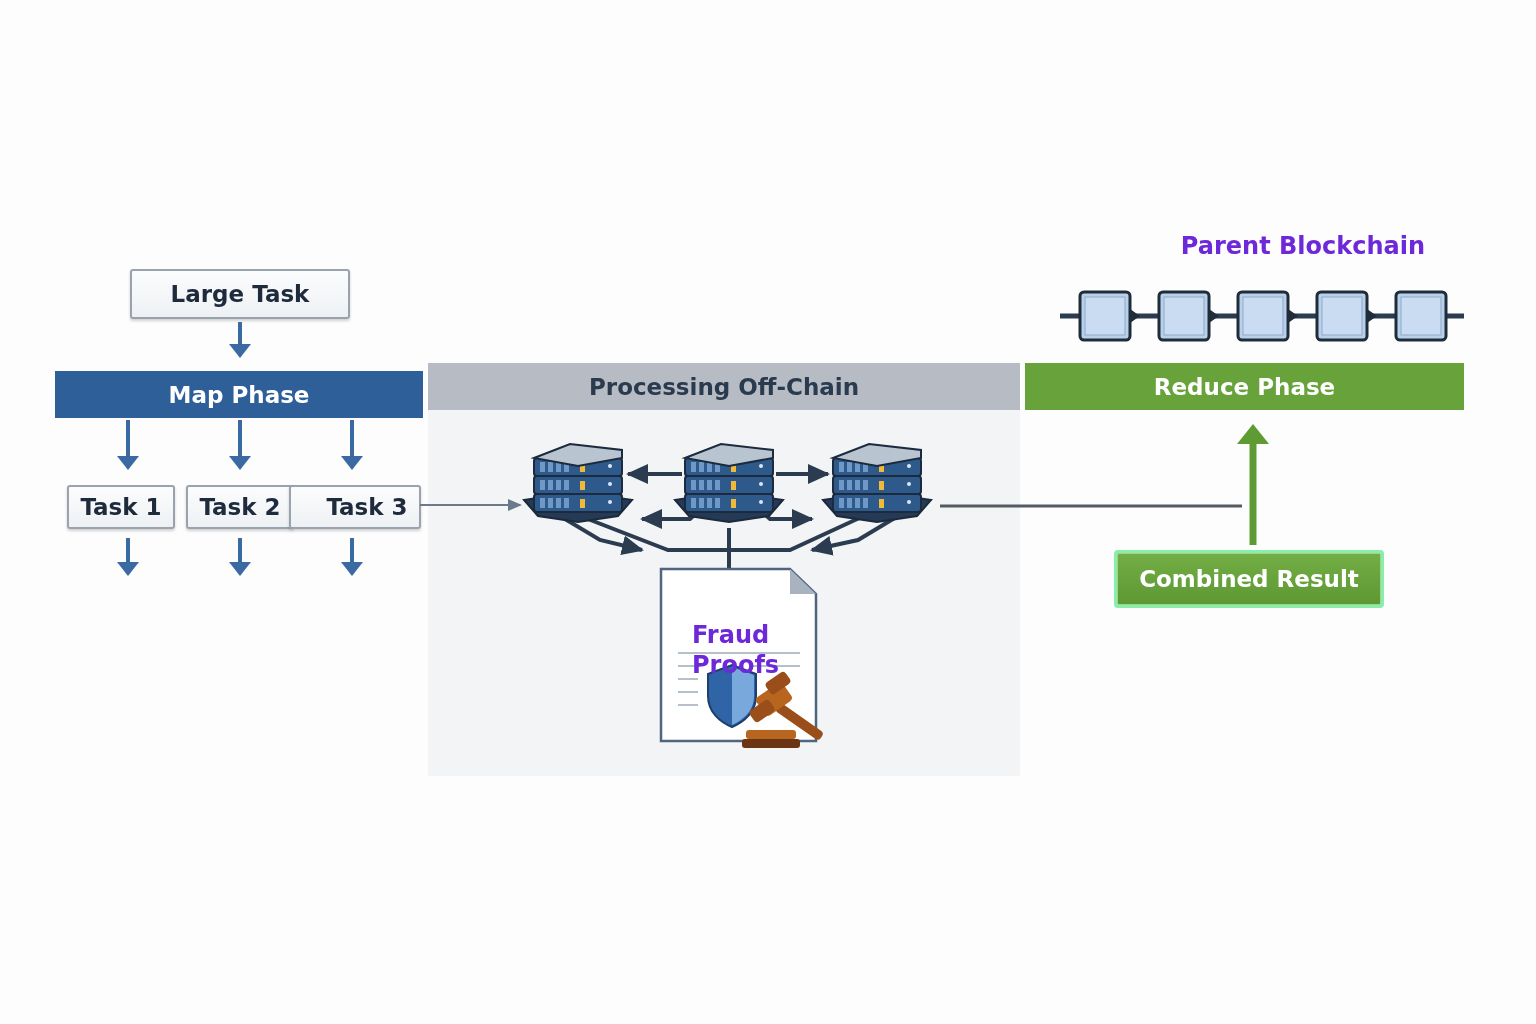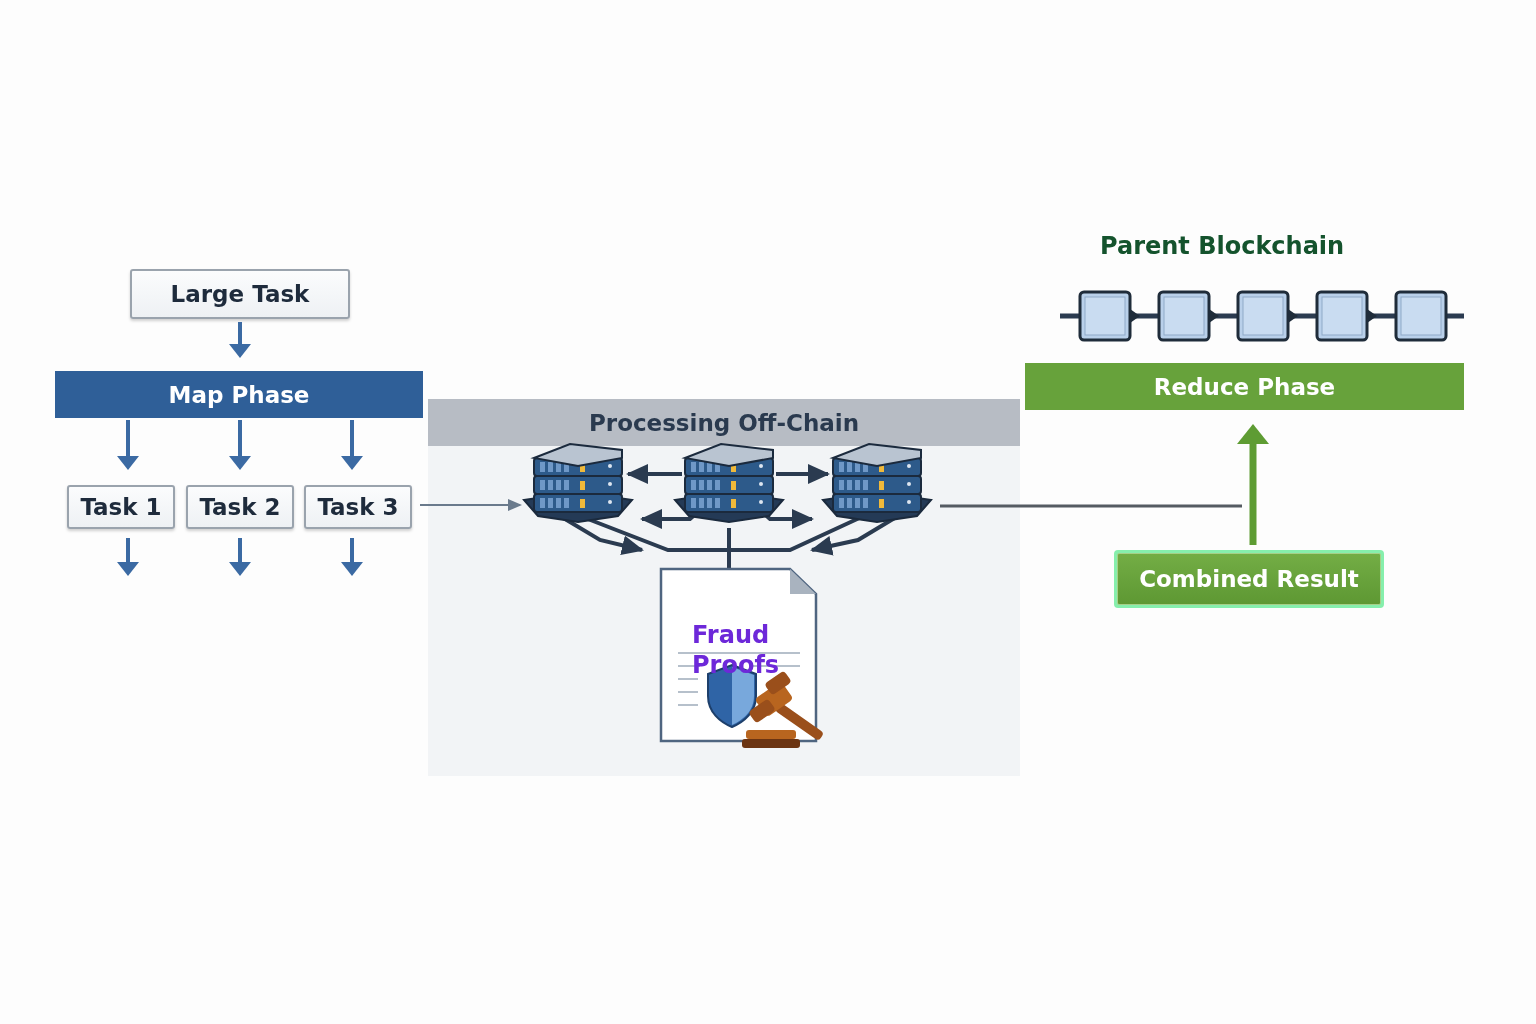--- a/index.html
+++ b/index.html
@@ -4,45 +4,45 @@
 <style>
   html, body { margin:0; padding:0; }
   body { width:1536px; height:1024px; background:#fdfdfd; position:relative; overflow:hidden;
          font-family:"DejaVu Sans", sans-serif; }
   .abs { position:absolute; }
   .box { position:absolute; background:linear-gradient(#fbfcfd,#eef1f4); border:2px solid #9aa3ad;
          border-radius:3px; box-shadow:0 2px 3px rgba(0,0,0,0.18); color:#1e2b3c; font-weight:bold;
          display:flex; align-items:center; justify-content:center;text-align:right; }
   .bar { position:absolute; display:flex; align-items:center; justify-content:center; font-weight:bold; font-size:23px; }
   #map-bar { left:55px; top:363px; width:368px; height:47px; background:#2f5f98; color:#fff;margin-top:8px; }
-  #proc-bar { left:428px; top:363px; width:592px; height:47px; background:#b7bcc4; color:#2a3a4f;margin-top:36px; }
+  #proc-bar { left:428px; top:363px; width:592px; height:47px; background:#b7bcc4; color:#2a3a4f; }
   #reduce-bar { left:1025px; top:363px; width:439px; height:47px; background:#67a23b; color:#fff; }
   #proc-panel { left:428px; top:410px; width:592px; height:366px; background:#f2f4f6; }
   #large-task { left:130px; top:269px; width:216px; height:46px; font-size:23px; }
   .task { top:485px; width:104px; height:40px; font-size:23px; }
-  #title-parent { left:1100px; top:232px; width:325px; text-align:left; font-size:24px; font-weight:bold; color:#14532d; }
+  #title-parent { left:1100px; top:232px; width:325px; text-align:right; font-size:24px; font-weight:bold; color:#6d28d9; }
   #combined { left:1114px; top:550px; width:270px; height:58px; background:#86efac; border-radius:4px; }
   #combined-inner { position:absolute; left:3px; top:3px; right:3px; bottom:3px; background:linear-gradient(#73ad45,#5e9833);
                     border:1px solid #a6cf88; border-radius:2px; color:#fff; font-weight:bold; font-size:23px;
                     display:flex; align-items:center; justify-content:center; }
   #doc-title { left:692px; top:620px; font-size:24px; line-height:30px; font-weight:bold; color:#6d28d9; }
   svg { position:absolute; left:0; top:0; }
 </style>
 </head>
 <body>
 
 <div id="proc-panel" class="abs"></div>
 <div id="map-bar" class="bar">Map Phase</div>
 <div id="proc-bar" class="bar">Processing Off-Chain</div>
 <div id="reduce-bar" class="bar">Reduce Phase</div>
 
 <div id="large-task" class="box">Large Task</div>
 <div class="box task" style="left:67px;">Task 1</div>
 <div class="box task" style="left:186px;">Task 2</div>
-<div class="box task" style="left:304px;">Task 3</div>
+<div class="box task" style="left:289px;padding-left:24px;">Task 3</div>
 
 <div id="title-parent" class="abs">Parent Blockchain</div>
 
 <div id="combined" class="abs">
   <div id="combined-inner">Combined Result</div>
 </div>
 
 <svg width="1536" height="1024">
   <defs>
     <marker id="ah-blue" markerWidth="10" markerHeight="10" refX="5" refY="5" orient="auto" markerUnits="userSpaceOnUse">

